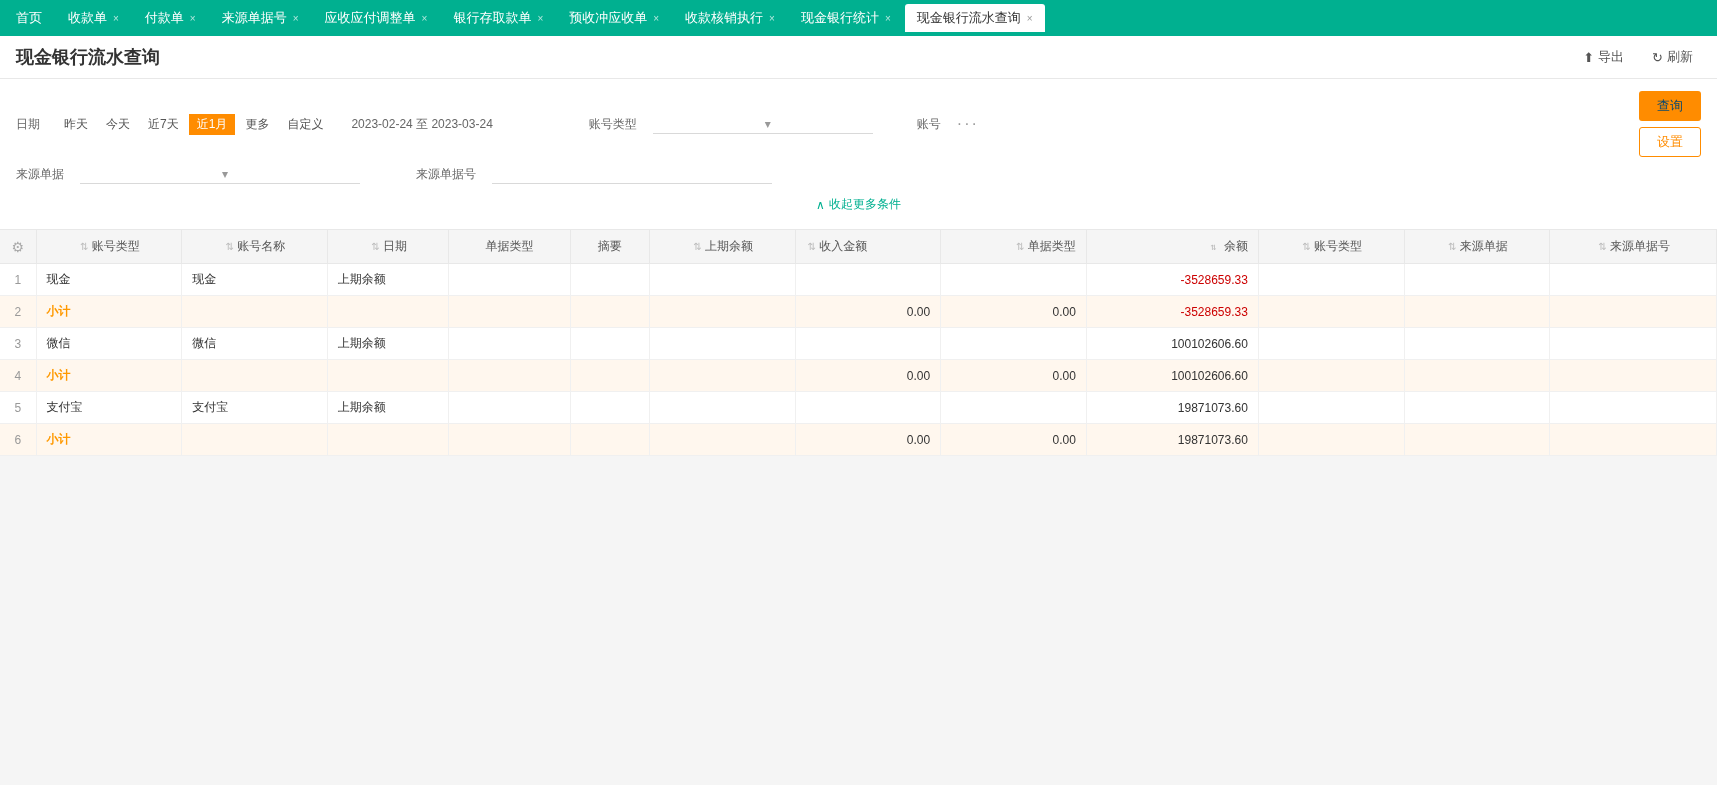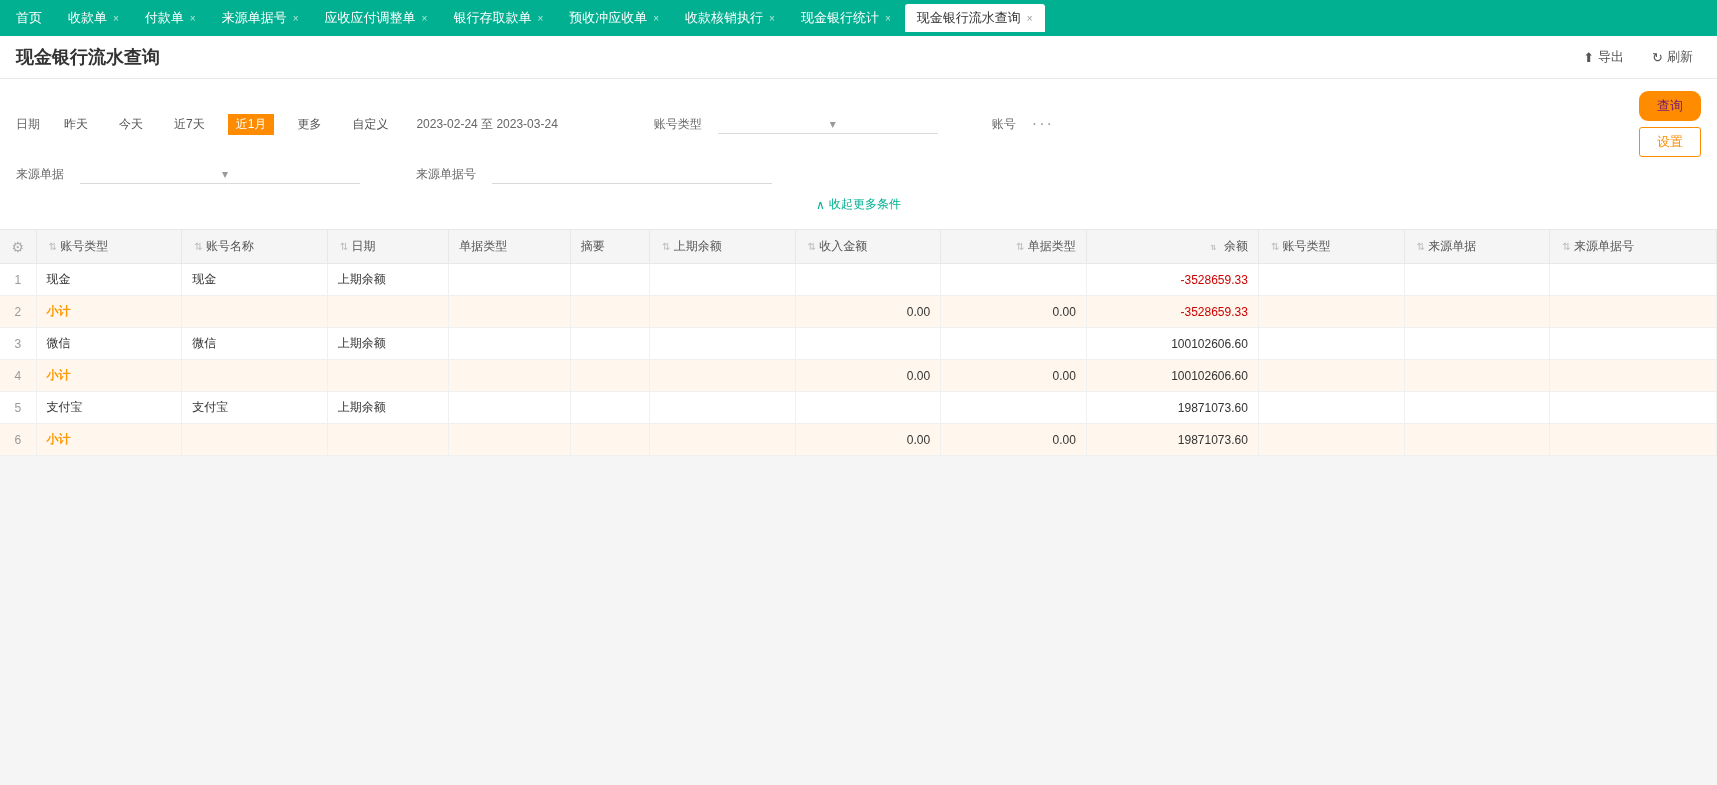--- a/index.html
+++ b/index.html
@@ -81,21 +81,21 @@
       margin-bottom: 8px;
     }
     .filter-label {
       color: #666;
       font-size: 12px;
       white-space: nowrap;
     }
     .date-options {
       display: flex;
       align-items: center;
-      gap: 15px;
+      gap: 2px;
     }
     .date-btn {
       padding: 2px 8px;
       font-size: 12px;
       cursor: pointer;
       border-radius: 3px;
       color: #555;
     }
     .date-btn.active {
       background: #ff8c00;
@@ -128,24 +128,24 @@
       color: #333;
     }
     .more-dots {
       color: #999;
       cursor: pointer;
       font-size: 16px;
       letter-spacing: 2px;
     }
     .query-btn {
       background: #ff8c00;
-      color: #701a75;
+      color: #0c4a6e;
       border: none;
       padding: 6px 18px;
-      border-radius: 9px;
+      border-radius: 3px;
       cursor: pointer;
       font-size: 13px;
     }
     .settings-btn {
       background: #fff;
       color: #ff8c00;
       border: 1px solid #ff8c00;
       padding: 5px 16px;
       border-radius: 3px;
       cursor: pointer;
@@ -178,21 +178,21 @@
       width: 100%;
       border-collapse: collapse;
       font-size: 12px;
     }
     thead tr {
       background: #f5f5f5;
       border-bottom: 1px solid #e8e8e8;
     }
     thead th {
       padding: 8px 10px;
-      text-align: left;
+      text-align: center;
       color: #555;
       font-weight: normal;
       border-right: 1px solid #e8e8e8;
       white-space: nowrap;
       position: relative;
     }
     thead th .sort-icon {
       color: #bbb;
       font-size: 10px;
       margin-left: 2px;
@@ -299,21 +299,21 @@
       <span class="date-btn">自定义</span>
     </div>
     <span class="date-range">2023-02-24 至 2023-03-24</span>
 
     <span class="filter-label" style="margin-left: 80px;">账号类型</span>
     <div class="filter-select" style="min-width:220px;">
       <span></span>
       <span class="arrow">▾</span>
     </div>
 
-    <span class="filter-label" style="margin-left: 38px;">账号</span>
+    <span class="filter-label" style="margin-left: 28px;">账号</span>
     <span class="more-dots">···</span>
 
     <div class="btn-group-right">
       <button class="query-btn">查询</button>
       <button class="settings-btn">设置</button>
     </div>
   </div>
 
   <div class="filter-row">
     <span class="filter-label">来源单据</span>

